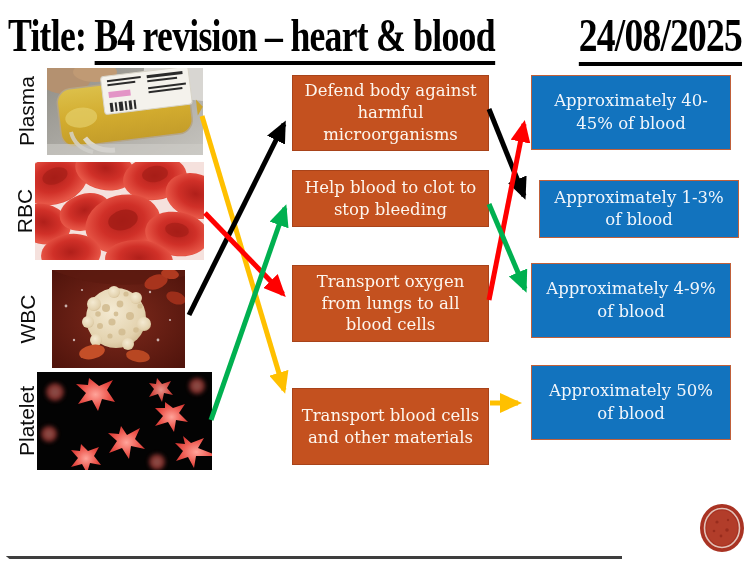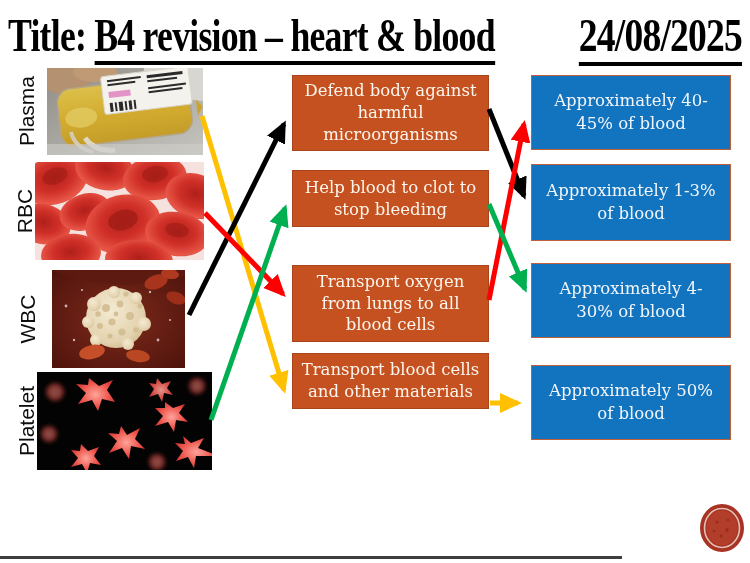--- a/index.html
+++ b/index.html
@@ -1,17 +1,17 @@
 <!DOCTYPE html>
 <html><head>
 <meta charset="utf-8">
 <style>
   html,body{margin:0;padding:0;background:#ffffff;}
   .slide{position:relative;width:750px;height:563px;background:#ffffff;overflow:hidden;
-         font-family:"Liberation Sans", sans-serif;}
+         font-family:"Liberation Sans", sans-serif;border-radius:22px;}
 
   
   .title-line{position:absolute;left:8px;top:8px;white-space:nowrap;
       font-family:"Liberation Serif", serif;font-weight:bold;font-size:47px;
       transform:scaleX(0.76);transform-origin:left top;color:#000;letter-spacing:-1px;}
   .title-line .u{border-bottom:4px solid #000;padding-bottom:0px;}
   .date-line{position:absolute;right:8px;top:8px;white-space:nowrap;
       font-family:"Liberation Serif", serif;font-weight:bold;font-size:47px;
       transform:scaleX(0.80);transform-origin:right top;color:#000;
       border-bottom:4px solid #000;letter-spacing:-1px;}
@@ -219,25 +219,25 @@
         <path d="M44 72 l7 7 l11 -4 l-5 9 l7 9 l-11 -2 l-3 10 l-5 -9 l-11 3 l7 -9 l-7 -8 l9 1 z"></path>
         <path d="M146 64 l8 7 l13 -5 l-6 10 l20 8 l-22 0 l-2 12 l-6 -11 l-12 4 l7 -10 l-8 -8 l10 1 z"></path>
         <path d="M120 6 l5 6 l9 -3 l-4 7 l6 7 l-9 -2 l-2 9 l-4 -8 l-9 3 l5 -8 l-5 -6 l7 1 z" opacity="0.9"></path>
       </g>
     </svg>
   </div>
 
   <div class="fn-box" style="top:75px;height:76px;">Defend body against harmful microorganisms</div>
   <div class="fn-box" style="top:170px;height:57px;">Help blood to clot to stop bleeding</div>
   <div class="fn-box" style="top:265px;height:77px;">Transport oxygen from lungs to all blood cells</div>
-  <div class="fn-box" style="top:353px;height:56px;text-align:center;">Transport blood cells and other materials</div>
+  <div class="fn-box" style="top:388px;height:77px;text-align:center;">Transport blood cells and other materials</div>
 
   <div class="pct-box" style="top:75px;height:75px;">Approximately 40-45% of blood</div>
-  <div class="pct-box" style="top:164px;height:77px;">Approximately 1-3% of blood</div>
-  <div class="pct-box" style="top:263px;height:75px;">Approximately 4-30% of blood</div>
+  <div class="pct-box" style="top:180px;height:58px;margin-left:8px;">Approximately 1-3% of blood</div>
+  <div class="pct-box" style="top:263px;height:75px;">Approximately 4-9% of blood</div>
   <div class="pct-box" style="top:365px;height:75px;">Approximately 50% of blood</div>
 
   <svg class="arrows" width="750" height="563" viewBox="0 0 750 563">
     <defs>
       <marker id="m-yellow" markerWidth="4.4" markerHeight="4" refX="3.6" refY="2" orient="auto">
         <path d="M0,0 L4.4,2 L0,4 Z" fill="#FFC000"></path>
       </marker>
       <marker id="m-black" markerWidth="4.4" markerHeight="4" refX="3.6" refY="2" orient="auto">
         <path d="M0,0 L4.4,2 L0,4 Z" fill="#000000"></path>
       </marker>

